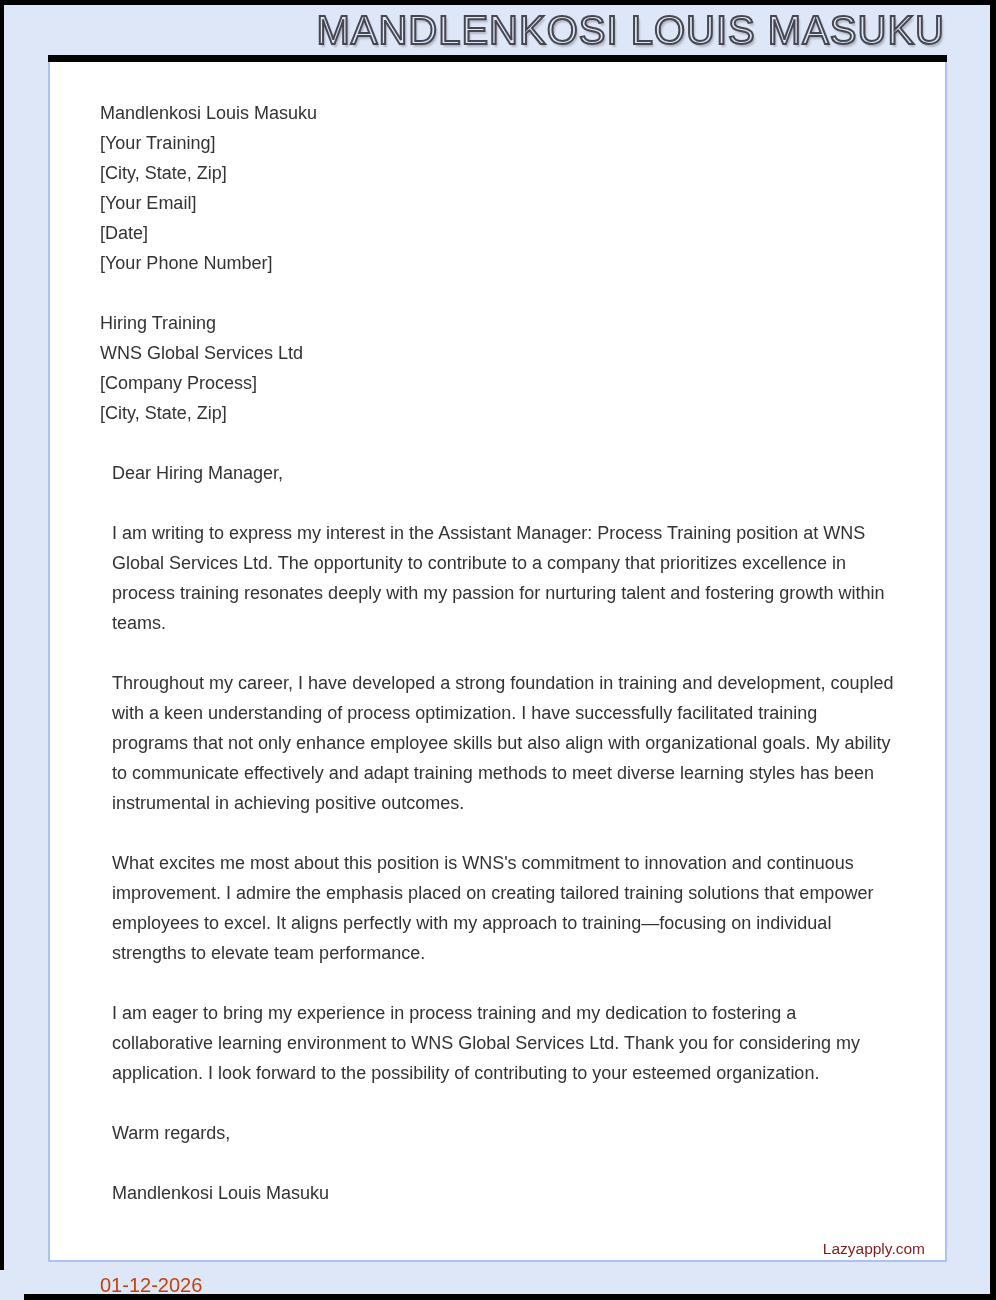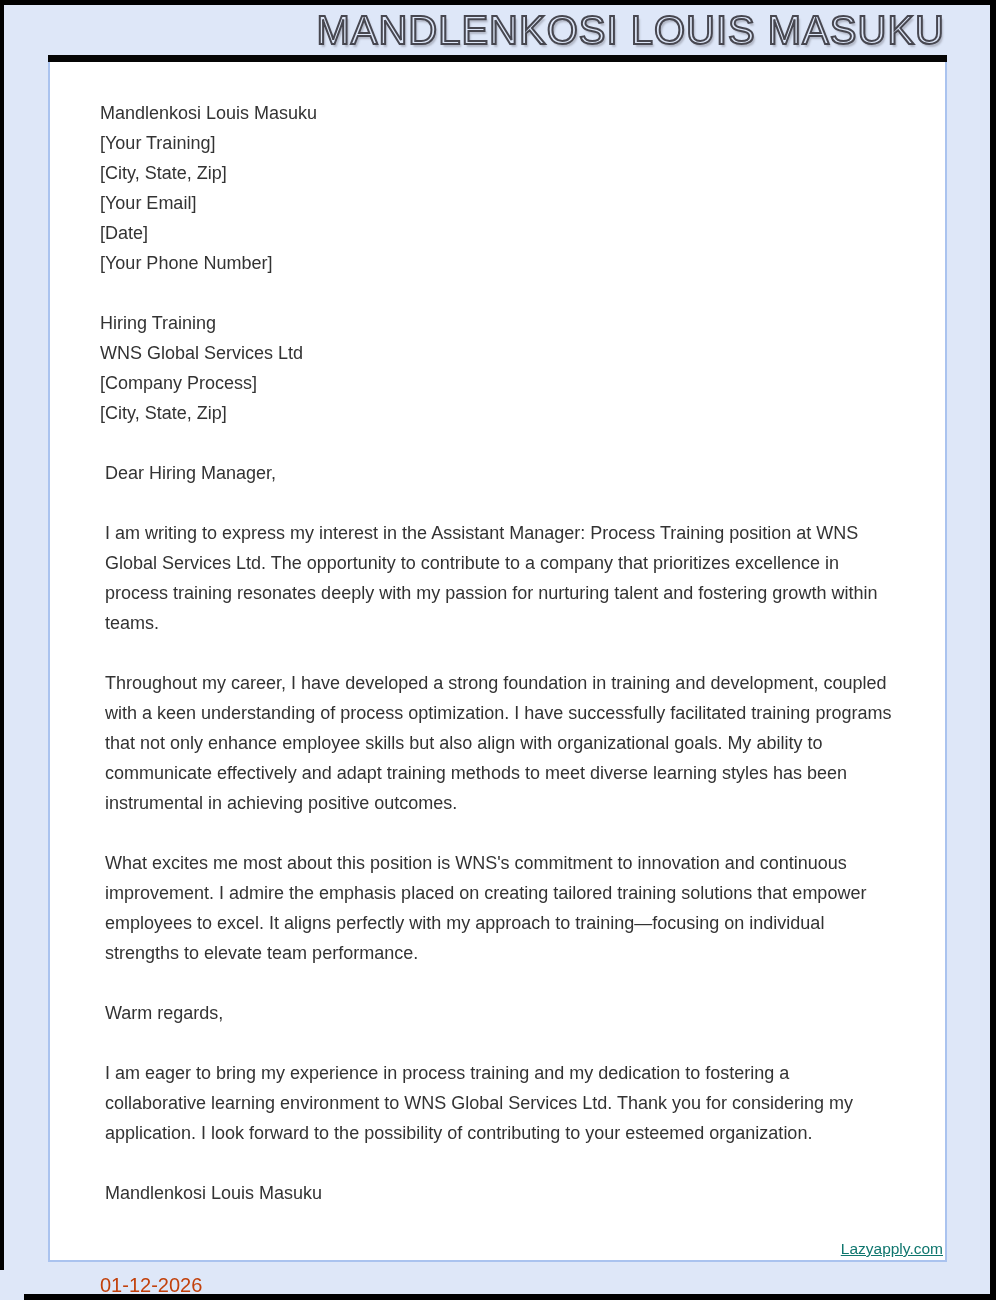--- a/index.html
+++ b/index.html
@@ -61,29 +61,28 @@
   }
   .letter {
     margin: 36px 50px 0 50px;
     max-width: 795px;
     font-size: 18px;
     line-height: 30px;
     color: #333333;
   }
   .letter .block { margin: 30px 0 0 0; }
   .letter .block:first-child { margin-top: 0; }
-  .letter p { margin: 30px 0 0 5px; }
+  .letter p { margin: 30px 0 0 12px; }
 
   .watermark {
     position: absolute;
-    right: 2px;
+    right: 20px;
     bottom: 2px;
     font-size: 15.5px;
-    color: #0f766e;
-    text-decoration: underline;
+    color: #7f1d1d;
   }
 
   .date-link {
     position: absolute;
     left: 100px;
     top: 1274px;
     font-size: 20px;
     color: #c2410c;
     text-decoration: none;
     z-index: 4;
@@ -117,23 +116,23 @@
       <div>WNS Global Services Ltd</div>
       <div>[Company Process]</div>
       <div>[City, State, Zip]</div>
     </div>
 
     <p>Dear Hiring Manager,</p>
 
     <p>I am writing to express my interest in the Assistant Manager: Process Training position at WNS Global Services Ltd. The opportunity to contribute to a company that prioritizes excellence in process training resonates deeply with my passion for nurturing talent and fostering growth within teams.</p>
     <p>Throughout my career, I have developed a strong foundation in training and development, coupled with a keen understanding of process optimization. I have successfully facilitated training programs that not only enhance employee skills but also align with organizational goals. My ability to communicate effectively and adapt training methods to meet diverse learning styles has been instrumental in achieving positive outcomes.</p>
     <p>What excites me most about this position is WNS's commitment to innovation and continuous improvement. I admire the emphasis placed on creating tailored training solutions that empower employees to excel. It aligns perfectly with my approach to training—focusing on individual strengths to elevate team performance.</p>
+    <p>I am eager to bring my experience in process training and my dedication to fostering a collaborative learning environment to WNS Global Services Ltd. Thank you for considering my application. I look forward to the possibility of contributing to your esteemed organization.</p>
+
     <p>Warm regards,</p>
-
-    <p>I am eager to bring my experience in process training and my dedication to fostering a collaborative learning environment to WNS Global Services Ltd. Thank you for considering my application. I look forward to the possibility of contributing to your esteemed organization.</p>
     <p>Mandlenkosi Louis Masuku</p>
 
   </div>
 
   <div class="watermark">Lazyapply.com</div>
 </div>
 
 <a class="date-link" href="#">01-12-2026</a>
 
 </body></html>

